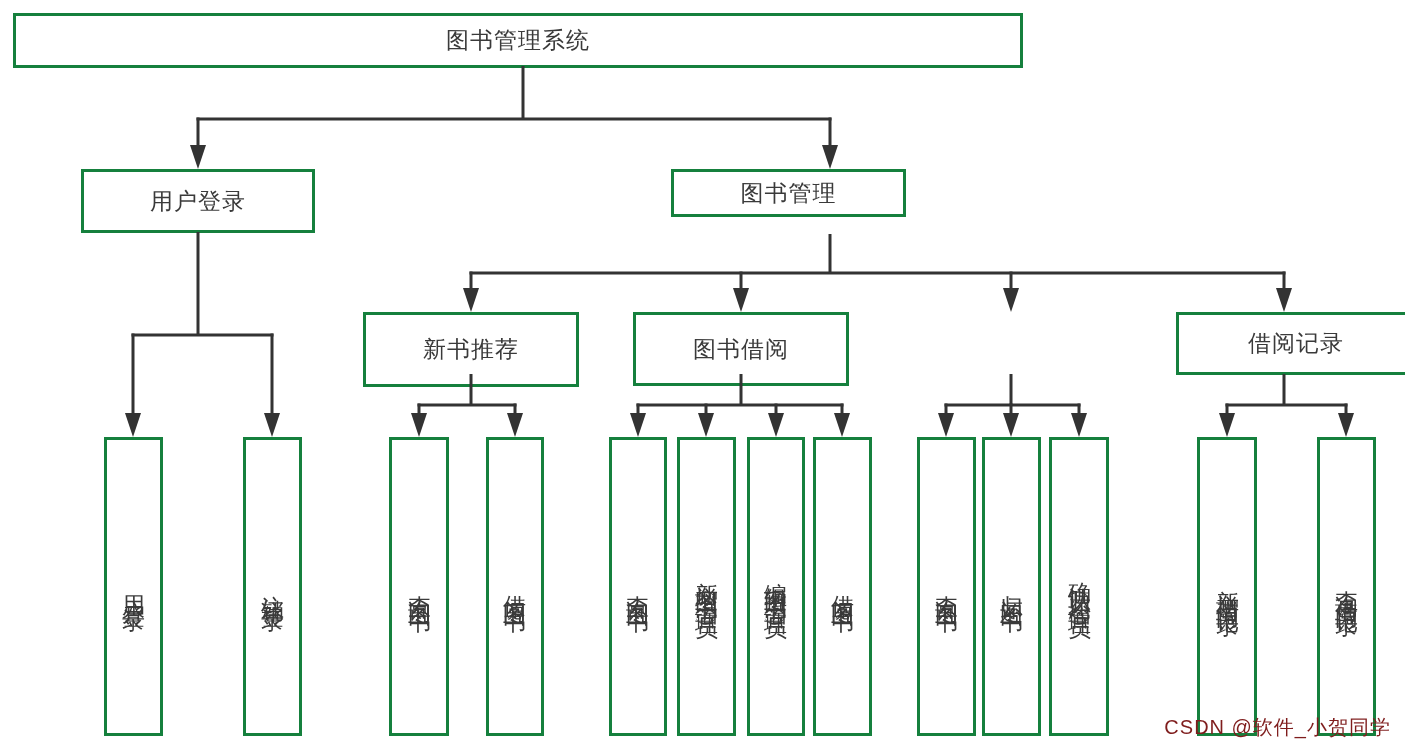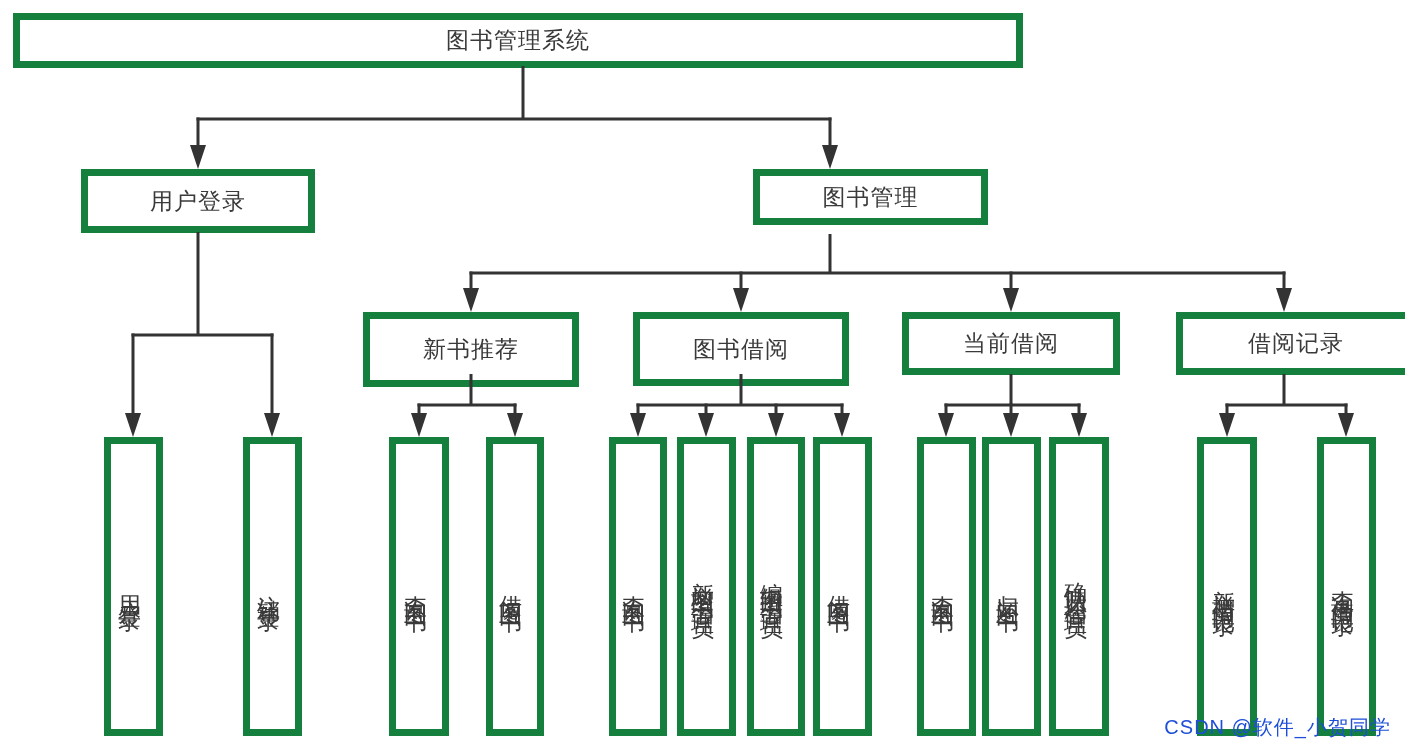--- a/index.html
+++ b/index.html
@@ -3,50 +3,49 @@
 <meta charset="utf-8">
 <style>
   html,body{margin:0;padding:0;background:#ffffff;}
   .stage{
     position:relative;width:1405px;height:747px;background:#ffffff;
     font-family:"Liberation Sans","DejaVu Sans",sans-serif;
     overflow:hidden;color:#3a3a3a;
   }
   .node{
     position:absolute;box-sizing:border-box;
-    border:7px solid #15803d;background:#ffffff;color:#3a3a3a;
+    border:3px solid #15803d;background:#ffffff;color:#3a3a3a;
   }
   .node.h{
     display:flex;align-items:center;justify-content:center;
     font-size:23px;letter-spacing:1px;white-space:nowrap;
   }
   .node.v{
     writing-mode:vertical-rl;text-orientation:mixed;
     text-align:center;font-size:23px;letter-spacing:5px;
     line-height:53px;
   }
   .connectors{position:absolute;left:0;top:0;pointer-events:none;}
   .watermark{
     position:absolute;right:14px;bottom:6px;
-    font-size:20px;color:#1d4ed8;letter-spacing:1px;white-space:nowrap;
+    font-size:20px;color:#7f1d1d;letter-spacing:1px;white-space:nowrap;
   }
 </style>
 </head>
 <body>
 
 <div class="stage">
 
   <div class="node h" style="left:13px;top:13px;width:1010px;height:55px">图书管理系统</div>
 
   <div class="node h" style="left:81px;top:169px;width:234px;height:64px">用户登录</div>
-  <div class="node h" style="left:753px;top:169px;width:235px;height:56px">图书管理</div>
+  <div class="node h" style="left:671px;top:169px;width:235px;height:48px">图书管理</div>
 
   <div class="node h" style="left:363px;top:312px;width:216px;height:75px">新书推荐</div>
   <div class="node h" style="left:633px;top:312px;width:216px;height:74px">图书借阅</div>
-  <div class="node h" style="left:902px;top:312px;width:218px;height:63px">当前借阅</div>
   <div class="node h" style="left:1176px;top:312px;width:240px;height:63px">借阅记录</div>
 
   <div class="node v" style="left:104px;top:437px;width:59px;height:299px">用户登录</div>
   <div class="node v" style="left:243px;top:437px;width:59px;height:299px">注销登录</div>
 
   <div class="node v" style="left:389px;top:437px;width:60px;height:299px">查询图书</div>
   <div class="node v" style="left:486px;top:437px;width:58px;height:299px">借阅图书</div>
 
   <div class="node v" style="left:609px;top:437px;width:58px;height:299px">查询图书</div>
   <div class="node v" style="left:677px;top:437px;width:59px;height:299px">新增图书（管理员）</div>

